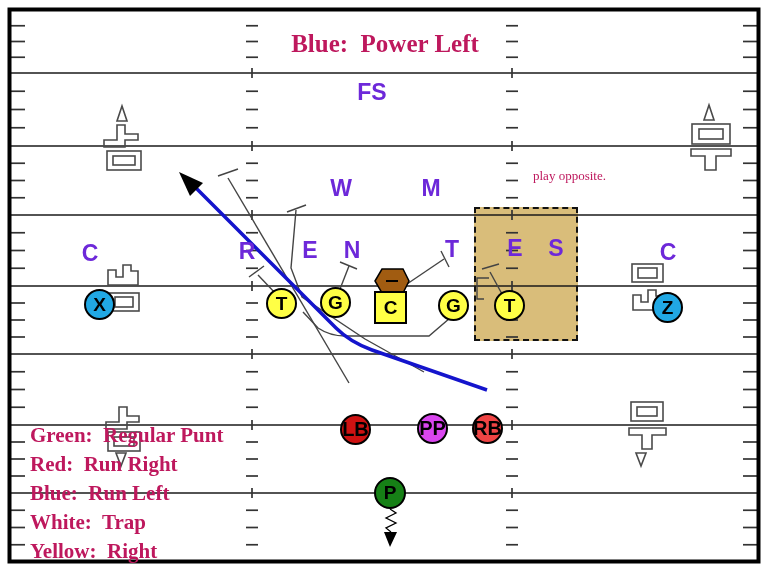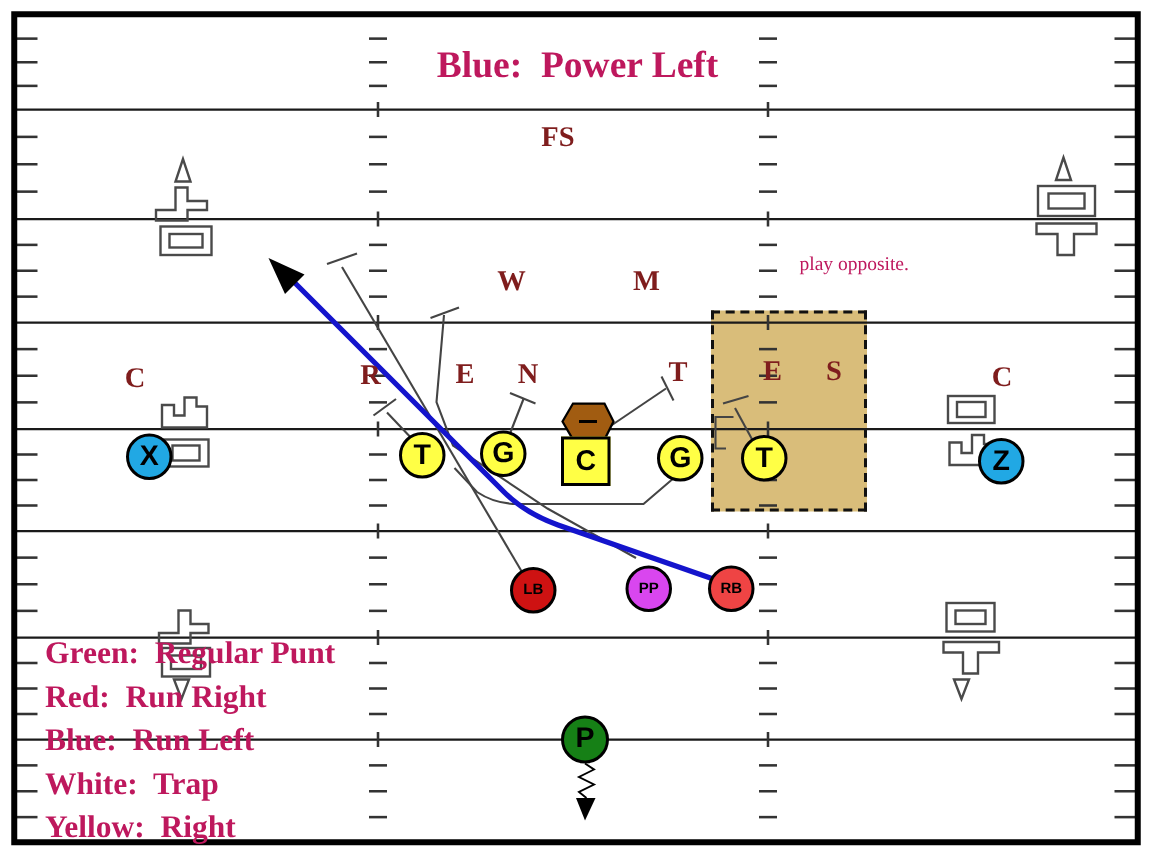--- a/index.html
+++ b/index.html
@@ -1,25 +1,25 @@
 <!DOCTYPE html>
 <html><head>
 <meta charset="utf-8">
 <style>
   html,body{margin:0;padding:0;background:#fff;}
   #stage{position:relative;width:768px;height:572px;background:#fff;overflow:hidden;
          font-family:"Liberation Sans",sans-serif;}
   .abs{position:absolute;}
   svg{position:absolute;left:0;top:0;}
-  .lbl{position:absolute;transform:translate(-50%,-50%);font-weight:bold;font-size:19px;
-       color:#7f1d1d;font-family:Liberation Serif, serif;}
+  .lbl{position:absolute;transform:translate(-50%,-50%);font-weight:bold;font-size:23px;
+       color:#6d28d9;font-family:Liberation Sans, sans-serif;}
   .player{position:absolute;width:31px;height:31px;border:2px solid #000;border-radius:50%;
           display:flex;align-items:center;justify-content:center;font-weight:bold;
           font-size:19px;color:#000;box-sizing:border-box;}
-  .player.duo{font-size:10px;}
+  .player.duo{font-size:20px;margin-top:36px;}
   .player.square{border-radius:0;width:33px;height:33px;}
   .player.big{width:32px;height:32px;}
   .serif{font-family:"Liberation Serif",serif;color:#be185d;}
   #title{transform:translate(-50%,-50%);font-size:25px;font-weight:bold;white-space:pre;}
   #note{font-size:13px;line-height:18px;}
   #legend div{font-weight:bold;font-size:21px;line-height:29px;white-space:pre;}
   #highlight-box{border:2.5px dashed #111;box-sizing:border-box;}
 </style>
 </head>
 <body>

